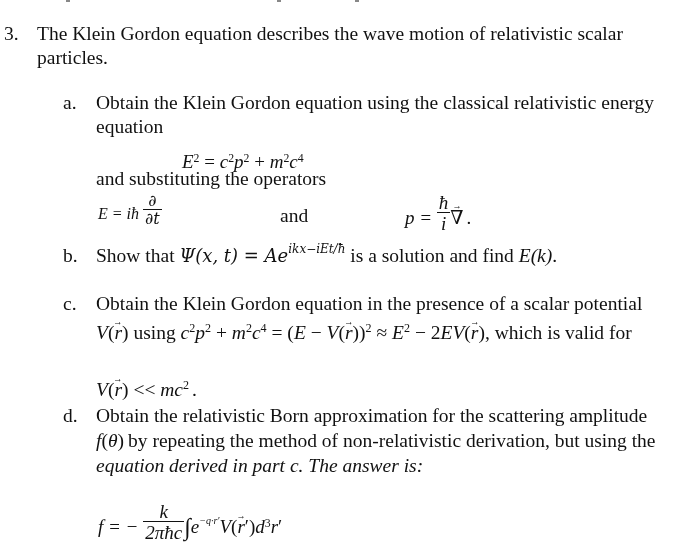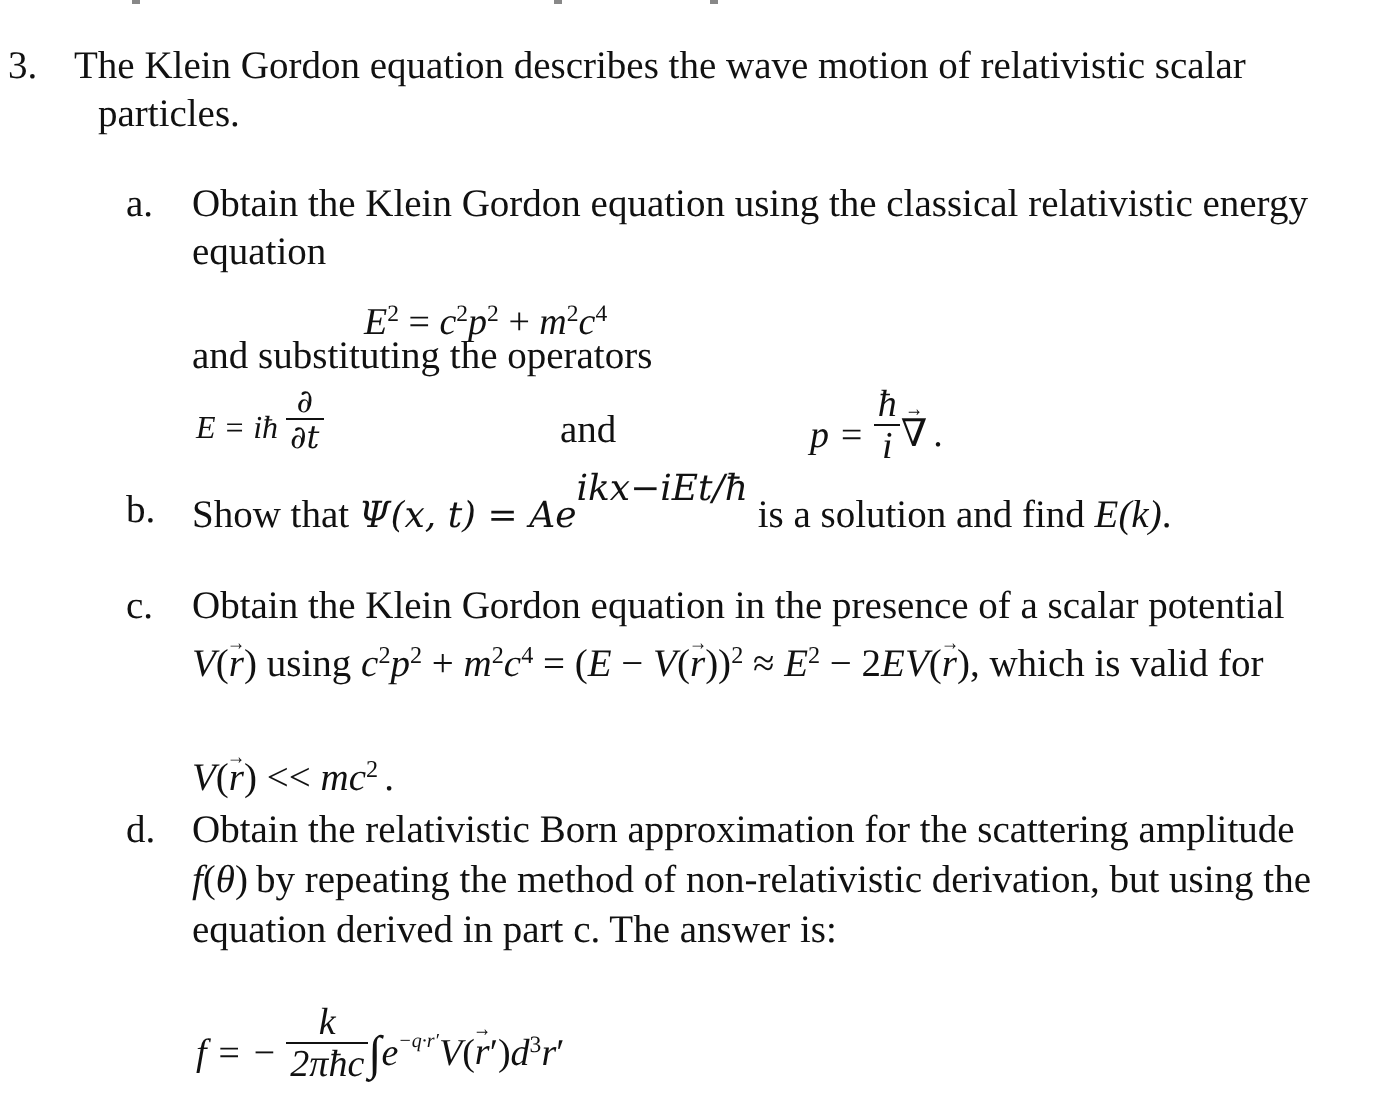--- a/index.html
+++ b/index.html
@@ -24,21 +24,21 @@
 </style>
 </head>
 <body>
 
 <div class="cutmark" style="left:66px;"></div>
 <div class="cutmark" style="left:277px;"></div>
 <div class="cutmark" style="left:355px;"></div>
 
 <div class="abs" style="left:4px; top:23px;">3.</div>
 <div class="abs" style="left:37px; top:23px;">The Klein Gordon equation describes the wave motion of relativistic scalar</div>
-<div class="abs" style="left:37px; top:47px;margin-left:12px;">particles.</div>
+<div class="abs" style="left:37px; top:47px;">particles.</div>
 
 <div class="abs" style="left:63px; top:92px;">a.</div>
 <div class="abs" style="left:96px; top:92px;">Obtain the Klein Gordon equation using the classical relativistic energy</div>
 <div class="abs" style="left:96px; top:116px;">equation</div>
 
 <div class="abs" style="left:156px; top:151px; font-size:19px;margin-left:26px;">
   <span class="m">E</span><sup>2</sup>
   <span> = </span>
   <span class="m">c</span><sup>2</sup><span class="m">p</span><sup>2</sup>
   <span> + </span>
@@ -61,21 +61,21 @@
   <span class="m">p =</span>
   <span class="frac" style="vertical-align:-0.3em;">
     <span class="num m">ħ</span>
     <span class="den m">i</span>
   </span><span class="vec">∇</span><span style="margin-left:3px;">.</span>
 </div>
 
 <div class="abs" style="left:63px; top:245px;">b.</div>
 <div class="abs" style="left:96px; top:245px;">
   <span>Show that</span>
-  <span class="sans-math" style="font-size:18px;">Ψ(x, t) = Ae</span><sup class="sans-math" style="font-size:18px; vertical-align:0.75em;">ikx−iEt/ħ</sup>
+  <span class="sans-math" style="font-size:18px;">Ψ(x, t) = Ae</span><sup class="sans-math" style="font-size:12px; vertical-align:0.75em;">ikx−iEt/ħ</sup>
   <span>is a solution and find</span>
   <span class="m">E(k)</span><span>.</span>
 </div>
 
 <div class="abs" style="left:63px; top:293px;">c.</div>
 <div class="abs" style="left:96px; top:293px;">Obtain the Klein Gordon equation in the presence of a scalar potential</div>
 <div class="abs" style="left:96px; top:322px;">
   <span class="m">V</span>(<span class="m vec">r</span>)
   <span>using</span>
   <span class="m">c</span><sup>2</sup><span class="m">p</span><sup>2</sup> + <span class="m">m</span><sup>2</sup><span class="m">c</span><sup>4</sup>
@@ -84,21 +84,21 @@
 </div>
 <div class="abs" style="left:96px; top:351px;margin-top:28px;">
   <span class="m">V</span>(<span class="m vec">r</span>) &lt;&lt; <span class="m">mc</span><sup>2</sup><span style="margin-left:3px;">.</span>
 </div>
 
 <div class="abs" style="left:63px; top:405px;">d.</div>
 <div class="abs" style="left:96px; top:405px;">Obtain the relativistic Born approximation for the scattering amplitude</div>
 <div class="abs" style="left:96px; top:430px;">
   <span class="m">f</span>(<span class="m">θ</span>)<span style="margin-left:4px;">by repeating the method of non-relativistic derivation, but using the</span>
 </div>
-<div class="abs" style="left:96px; top:455px;">equation derived in part c. The answer is:</div>
+<div class="abs" style="left:96px; top:455px;font-style:italic;">equation derived in part c. The answer is:</div>
 
 <div class="abs" style="left:98px; top:502px; font-size:19px;">
   <span class="m">f = −</span>
   <span class="frac" style="vertical-align:-0.3em;">
     <span class="num m">k</span>
     <span class="den m">2πħc</span>
   </span><span style="font-size:24px; vertical-align:-2px;">∫</span><span class="m">e</span><sup class="m" style="font-size:10px; vertical-align:0.9em;">−q·r′</sup><span class="m">V</span>(<span class="m vec">r</span>′)<span class="m">d</span><sup>3</sup><span class="m">r</span>′
 </div>
 
 </body></html>

